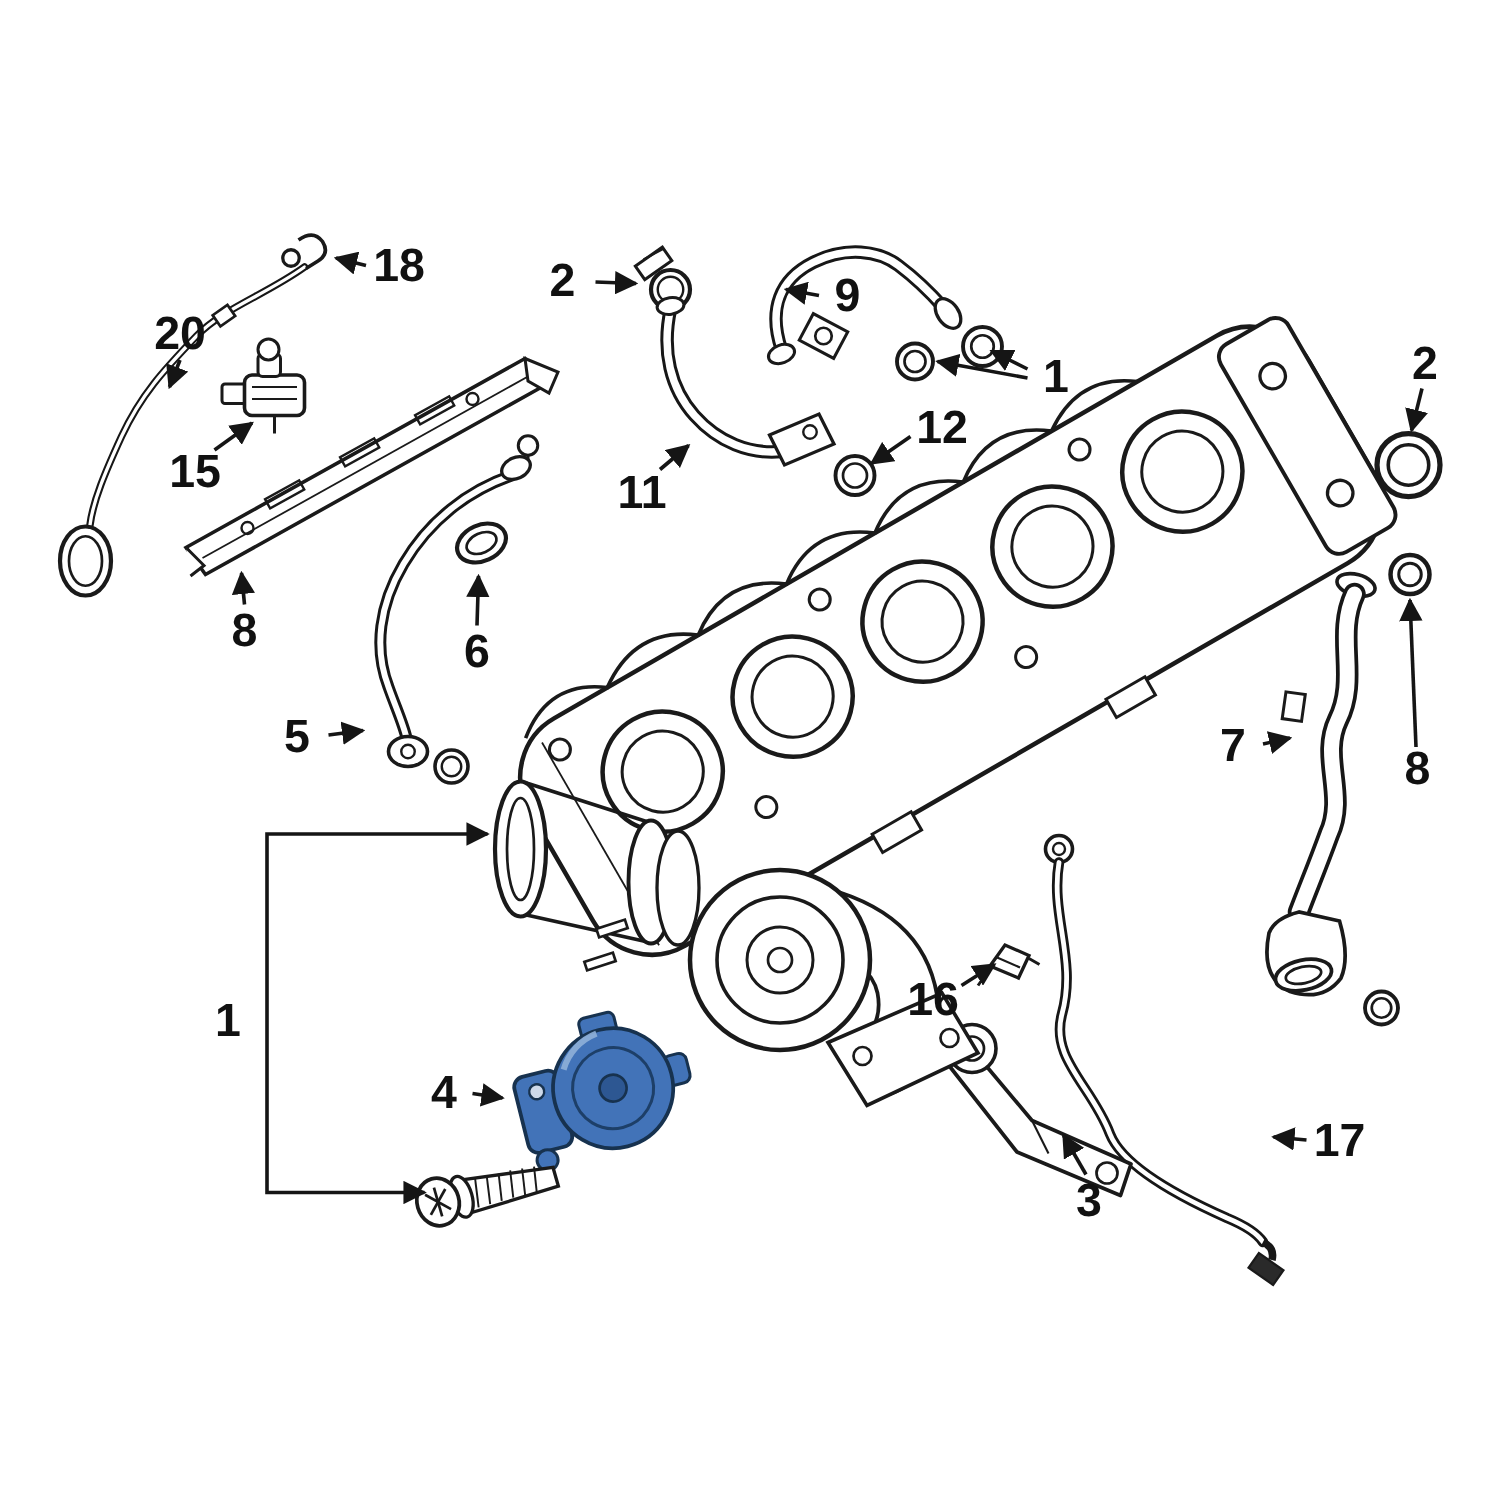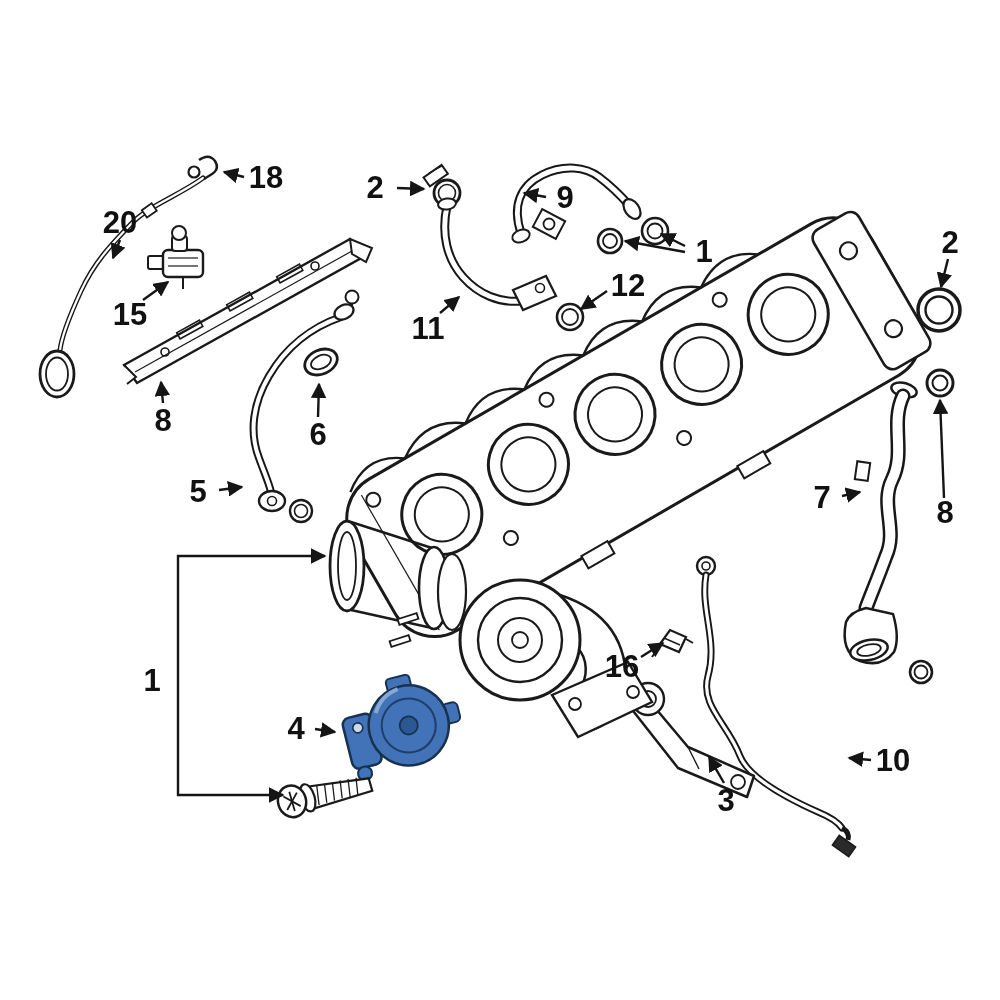--- a/index.html
+++ b/index.html
@@ -265,17 +265,17 @@
   <div class="callout" style="left:822px;top:497px">7</div>
   <div class="callout" style="left:945px;top:512px">8</div>
   <div class="callout" style="left:565px;top:197px">9</div>
   <div class="callout" style="left:704px;top:251px">1</div>
   <div class="callout" style="left:428px;top:328px">11</div>
   <div class="callout" style="left:628px;top:285px">12</div>
   <div class="callout" style="left:375px;top:187px">2</div>
   <div class="callout" style="left:130px;top:314px">15</div>
   <div class="callout" style="left:163px;top:420px">8</div>
   <div class="callout" style="left:622px;top:666px">16</div>
-  <div class="callout" style="left:893px;top:760px">10</div>
+  <div class="callout" style="left:893px;top:760px">17</div>
   <div class="callout" style="left:120px;top:222px">20</div>
   <div class="callout" style="left:266px;top:177px">18</div>
 
 </div>
 
 </body></html>

